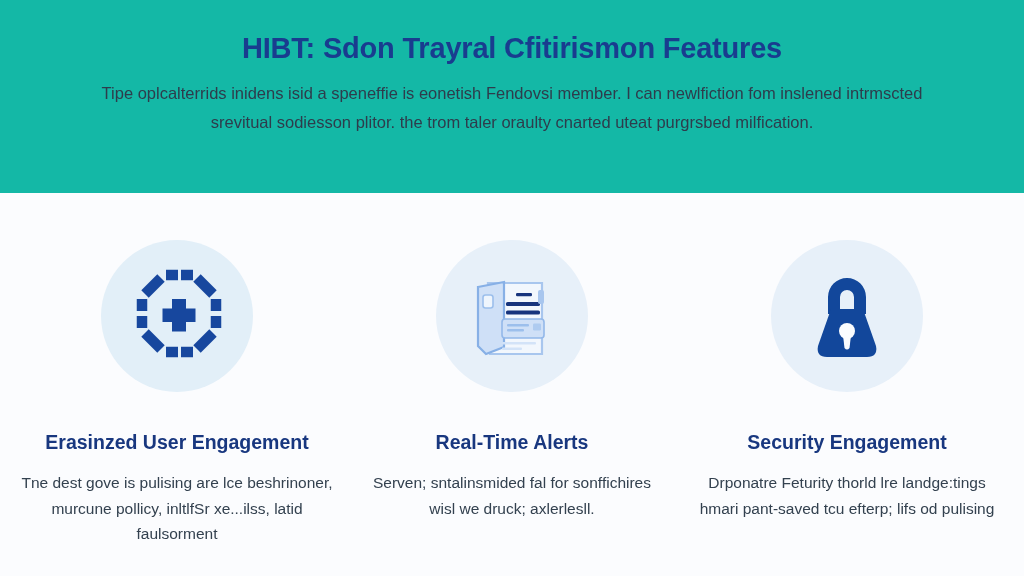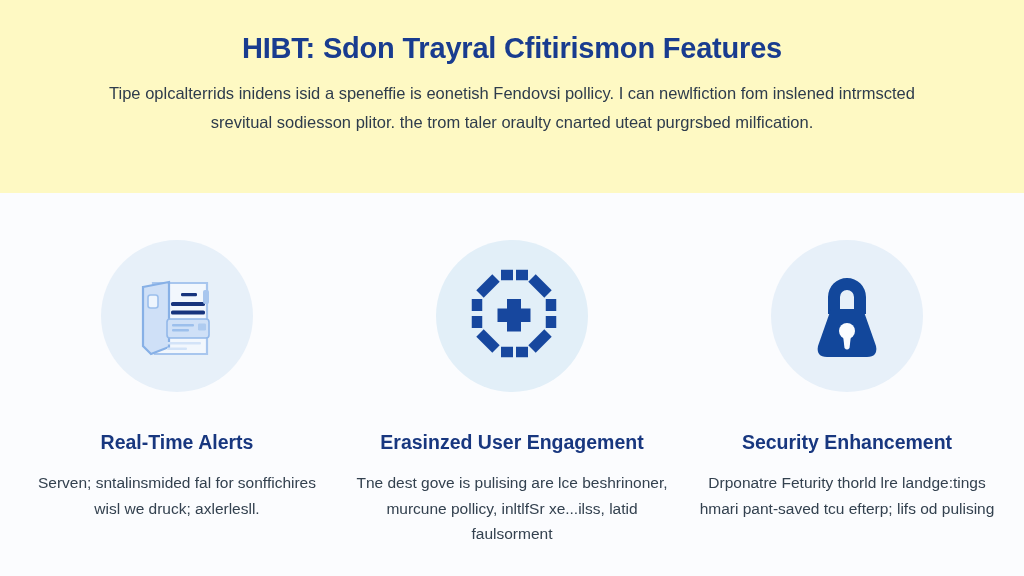--- a/index.html
+++ b/index.html
@@ -15,21 +15,21 @@
     position: relative;
   }
 
   
   .header-band {
     position: absolute;
     left: 0;
     top: 0;
     width: 1024px;
     height: 193px;
-    background: #fef9c3;
+    background: #14b8a6;
     box-sizing: border-box;
     padding: 0;
   }
   .header-inner {
     width: 880px;
     margin: 0 auto;
     padding-top: 31px;
     text-align: center;
   }
   .page-title {
@@ -99,25 +99,53 @@
   }
   .feature-col.mid .feature-desc { width: 312px; }
   .feature-col.right .feature-desc { width: 312px; }
 </style>
 </head>
 <body>
 
 <div class="header-band">
   <div class="header-inner">
     <div class="page-title">HIBT: Sdon Trayral Cfitirismon Features</div>
-    <div class="page-subtitle">Tipe oplcalterrids inidens isid a speneffie is eonetish Fendovsi pollicy. I can newlfiction fom inslened intrmscted srevitual sodiesson plitor. the trom taler oraulty cnarted uteat purgrsbed milfication.</div>
+    <div class="page-subtitle">Tipe oplcalterrids inidens isid a speneffie is eonetish Fendovsi member. I can newlfiction fom inslened intrmscted srevitual sodiesson plitor. the trom taler oraulty cnarted uteat purgrsbed milfication.</div>
   </div>
 </div>
 
 <div class="features">
+
+  <div class="feature-col mid">
+    <div class="icon-circle" style="background:#e2eff8;">
+      <span>
+        <svg width="102" height="102" viewBox="0 0 102 102">
+          <g fill="none" stroke="#17479e" stroke-width="10.5" stroke-linecap="butt">
+
+            <line x1="40" y1="12" x2="52" y2="12"></line>
+            <line x1="55" y1="12" x2="67" y2="12"></line>
+            <line x1="71" y1="15" x2="87" y2="31"></line>
+            <line x1="90" y1="36" x2="90" y2="48"></line>
+            <line x1="90" y1="53" x2="90" y2="65"></line>
+            <line x1="87" y1="70" x2="71" y2="86"></line>
+            <line x1="67" y1="89" x2="55" y2="89"></line>
+            <line x1="52" y1="89" x2="40" y2="89"></line>
+            <line x1="35" y1="86" x2="19" y2="70"></line>
+            <line x1="16" y1="65" x2="16" y2="53"></line>
+            <line x1="16" y1="48" x2="16" y2="36"></line>
+            <line x1="19" y1="31" x2="35" y2="15"></line>
+          </g>
+
+          <path d="M46 36 L60 36 L60 45.5 L69.5 45.5 L69.5 59 L60 59 L60 68.5 L46 68.5 L46 59 L36.5 59 L36.5 45.5 L46 45.5 Z" fill="#17479e"></path>
+        </svg>
+      </span>
+    </div>
+    <div class="feature-title">Erasinzed User Engagement</div>
+    <div class="feature-desc">Tne dest gove is pulising are lce beshrinoner, murcune pollicy, inltlfSr xe...ilss, latid faulsorment</div>
+  </div>
 
   <div class="feature-col left">
     <div class="icon-circle">
       <span>
         <svg width="104" height="104" viewBox="0 0 104 104">
 
           <path d="M28 21 L82 21 L82 92 L30 92 Z" fill="#f2f7fd" stroke="#a8c6ee" stroke-width="2.2"></path>
 
           <path d="M18 25 L44 20 L44 85 L26 92 L18 84 Z" fill="#cfe0f7" stroke="#87b0e6" stroke-width="2.2"></path>
           <rect x="23" y="33" width="10" height="13" rx="2.5" fill="#eef5fd" stroke="#9cbfec" stroke-width="1.6"></rect>
@@ -135,59 +163,31 @@
           <rect x="42" y="85.5" width="20" height="2.4" rx="1" fill="#d3e3f8"></rect>
 
           <rect x="78" y="28" width="6" height="14" rx="2" fill="#a8c6ee"></rect>
         </svg>
       </span>
     </div>
     <div class="feature-title">Real-Time Alerts</div>
     <div class="feature-desc">Serven; sntalinsmided fal for sonffichires wisl we druck; axlerlesll.</div>
   </div>
 
-  <div class="feature-col mid">
-    <div class="icon-circle" style="background:#e2eff8;">
-      <span>
-        <svg width="102" height="102" viewBox="0 0 102 102">
-          <g fill="none" stroke="#17479e" stroke-width="10.5" stroke-linecap="butt">
-
-            <line x1="40" y1="12" x2="52" y2="12"></line>
-            <line x1="55" y1="12" x2="67" y2="12"></line>
-            <line x1="71" y1="15" x2="87" y2="31"></line>
-            <line x1="90" y1="36" x2="90" y2="48"></line>
-            <line x1="90" y1="53" x2="90" y2="65"></line>
-            <line x1="87" y1="70" x2="71" y2="86"></line>
-            <line x1="67" y1="89" x2="55" y2="89"></line>
-            <line x1="52" y1="89" x2="40" y2="89"></line>
-            <line x1="35" y1="86" x2="19" y2="70"></line>
-            <line x1="16" y1="65" x2="16" y2="53"></line>
-            <line x1="16" y1="48" x2="16" y2="36"></line>
-            <line x1="19" y1="31" x2="35" y2="15"></line>
-          </g>
-
-          <path d="M46 36 L60 36 L60 45.5 L69.5 45.5 L69.5 59 L60 59 L60 68.5 L46 68.5 L46 59 L36.5 59 L36.5 45.5 L46 45.5 Z" fill="#17479e"></path>
-        </svg>
-      </span>
-    </div>
-    <div class="feature-title">Erasinzed User Engagement</div>
-    <div class="feature-desc">Tne dest gove is pulising are lce beshrinoner, murcune pollicy, inltlfSr xe...ilss, latid faulsorment</div>
-  </div>
-
   <div class="feature-col right">
     <div class="icon-circle">
       <span>
         <svg width="100" height="100" viewBox="0 0 100 100">
 
           <path d="M31 50 L31 33 A19 19 0 0 1 69 33 L69 50 L57 50 L57 33 A7 7 0 0 0 43 33 L43 50 Z" fill="#12479b"></path>
 
           <path d="M34 45 L66 45 L79 82 Q81 93 70 93 L30 93 Q19 93 21 82 Z" fill="#12479b"></path>
 
           <circle cx="50" cy="67" r="8" fill="#fafcfe"></circle>
           <path d="M45.5 67 L54.5 67 L52.5 84 Q50 87 47.5 84 Z" fill="#fafcfe"></path>
         </svg>
       </span>
     </div>
-    <div class="feature-title">Security Enhancement</div>
+    <div class="feature-title">Security Engagement</div>
     <div class="feature-desc">Drponatre Feturity thorld lre landge:tings hmari pant-saved  tcu efterp; lifs od pulising</div>
   </div>
 
 </div>
 
 </body></html>

